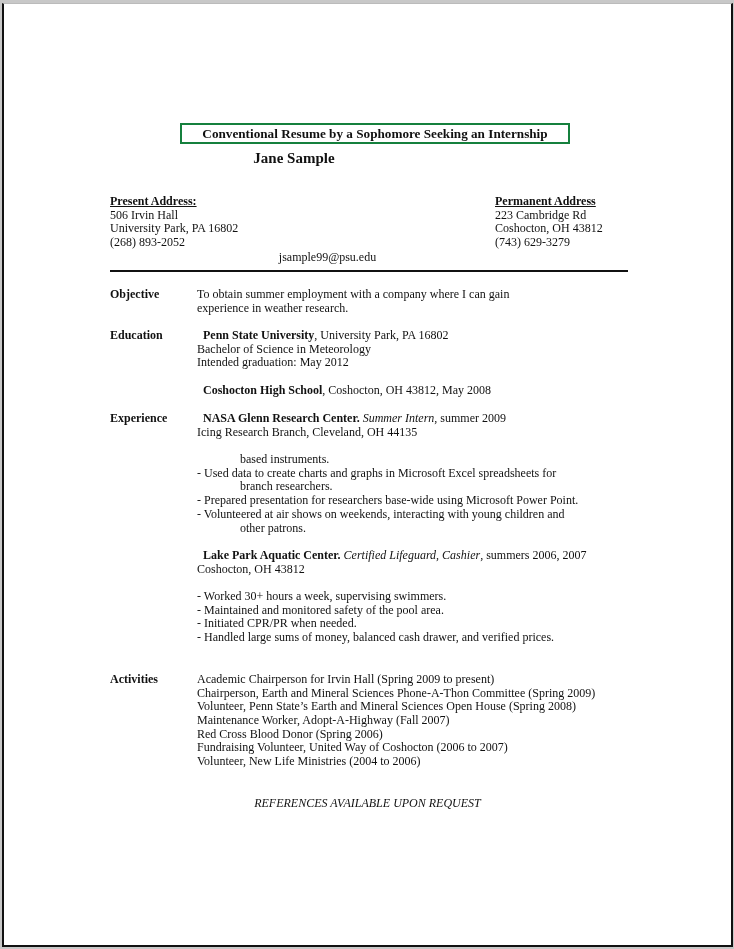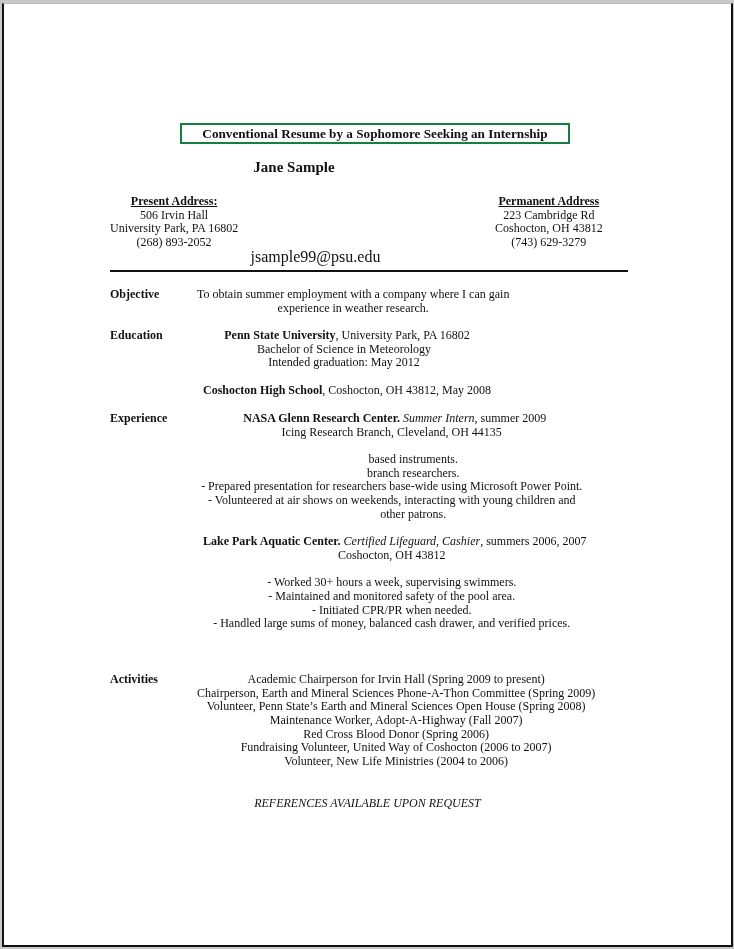--- a/index.html
+++ b/index.html
@@ -8,35 +8,35 @@
     position: relative; overflow: hidden;
     font-family: "Liberation Serif", "DejaVu Serif", serif;
     color: #111;
   }
   .page {
     position: absolute; left: 2px; top: 3px; width: 727px; height: 941px;
     background: #fff;
     border-left: 2px solid #111; border-right: 2px solid #111; border-bottom: 2px solid #111;
     border-top: 1px solid #bbb;
   }
-  .abs { position: absolute; text-align: center; }
+  .abs { position: absolute; }
   .title-box {
     left: 176px; top: 119px; width: 386px; height: 17px;
     border: 2px solid #15803d; text-align: center;
     font-weight: bold; font-size: 13.2px; line-height: 17px; white-space: nowrap;
   }
   .name {
-    left: 0; width: 580px; top: 153px; text-align: center;
+    left: 0; width: 580px; top: 144px; text-align: center;
     font-weight: bold; font-size: 15px; line-height: 20px;
   }
   .addr { font-size: 12px; line-height: 13.6px; }
   .addr .hdr { font-weight: bold; text-decoration: underline; }
   .addr-left { left: 106px; top: 191px; }
   .addr-right { left: 491px; top: 191px; }
-  .email { left: 0; width: 623px; top: 246px; text-align: center; font-size: 16px; line-height: 14px; }
+  .email { left: 12px; width: 623px; top: 246px; text-align: center; font-size: 12px; line-height: 14px; }
   .divider { left: 106px; top: 266px; width: 518px; height: 2px; background: #111; }
   .sec-label { left: 106px; font-weight: bold; font-size: 12px; line-height: 13.7px; }
   .sec-body { left: 193px; font-size: 12px; line-height: 13.7px; white-space: nowrap; }
   .line { display: block; height: 13.7px; }
   .b { font-weight: bold; margin-left: 6px; }
   .i { font-style: italic; }
   .indent { padding-left: 43px; }
   .gap { display: block; height: 13.7px; }
   .refs {
     left: 0; width: 727px; top: 792px; text-align: center;
@@ -84,20 +84,21 @@
     <span class="gap"></span>
     <span class="line"><span class="b">Coshocton High School</span><span>, Coshocton, OH 43812, May 2008</span></span>
   </div>
 
   <div class="abs sec-label" style="top:408px;">Experience</div>
   <div class="abs sec-body" style="top:408px;">
     <span class="line"><span class="b">NASA Glenn Research Center.</span> <span class="i">Summer Intern</span><span>, summer 2009</span></span>
     <span class="line">Icing Research Branch, Cleveland, OH 44135</span>
     <span class="gap"></span>
     <span class="line indent">based instruments.</span>
+    <span class="line">- Used data to create charts and graphs in Microsoft Excel spreadsheets for</span>
     <span class="line indent">branch researchers.</span>
     <span class="line">- Prepared presentation for researchers base-wide using Microsoft Power Point.</span>
     <span class="line">- Volunteered at air shows on weekends, interacting with young children and</span>
     <span class="line indent">other patrons.</span>
     <span class="gap"></span>
     <span class="line"><span class="b">Lake Park Aquatic Center.</span> <span class="i">Certified Lifeguard, Cashier</span><span>, summers 2006, 2007</span></span>
     <span class="line">Coshocton, OH 43812</span>
     <span class="gap"></span>
     <span class="line">- Worked 30+ hours a week, supervising swimmers.</span>
     <span class="line">- Maintained and monitored safety of the pool area.</span>

